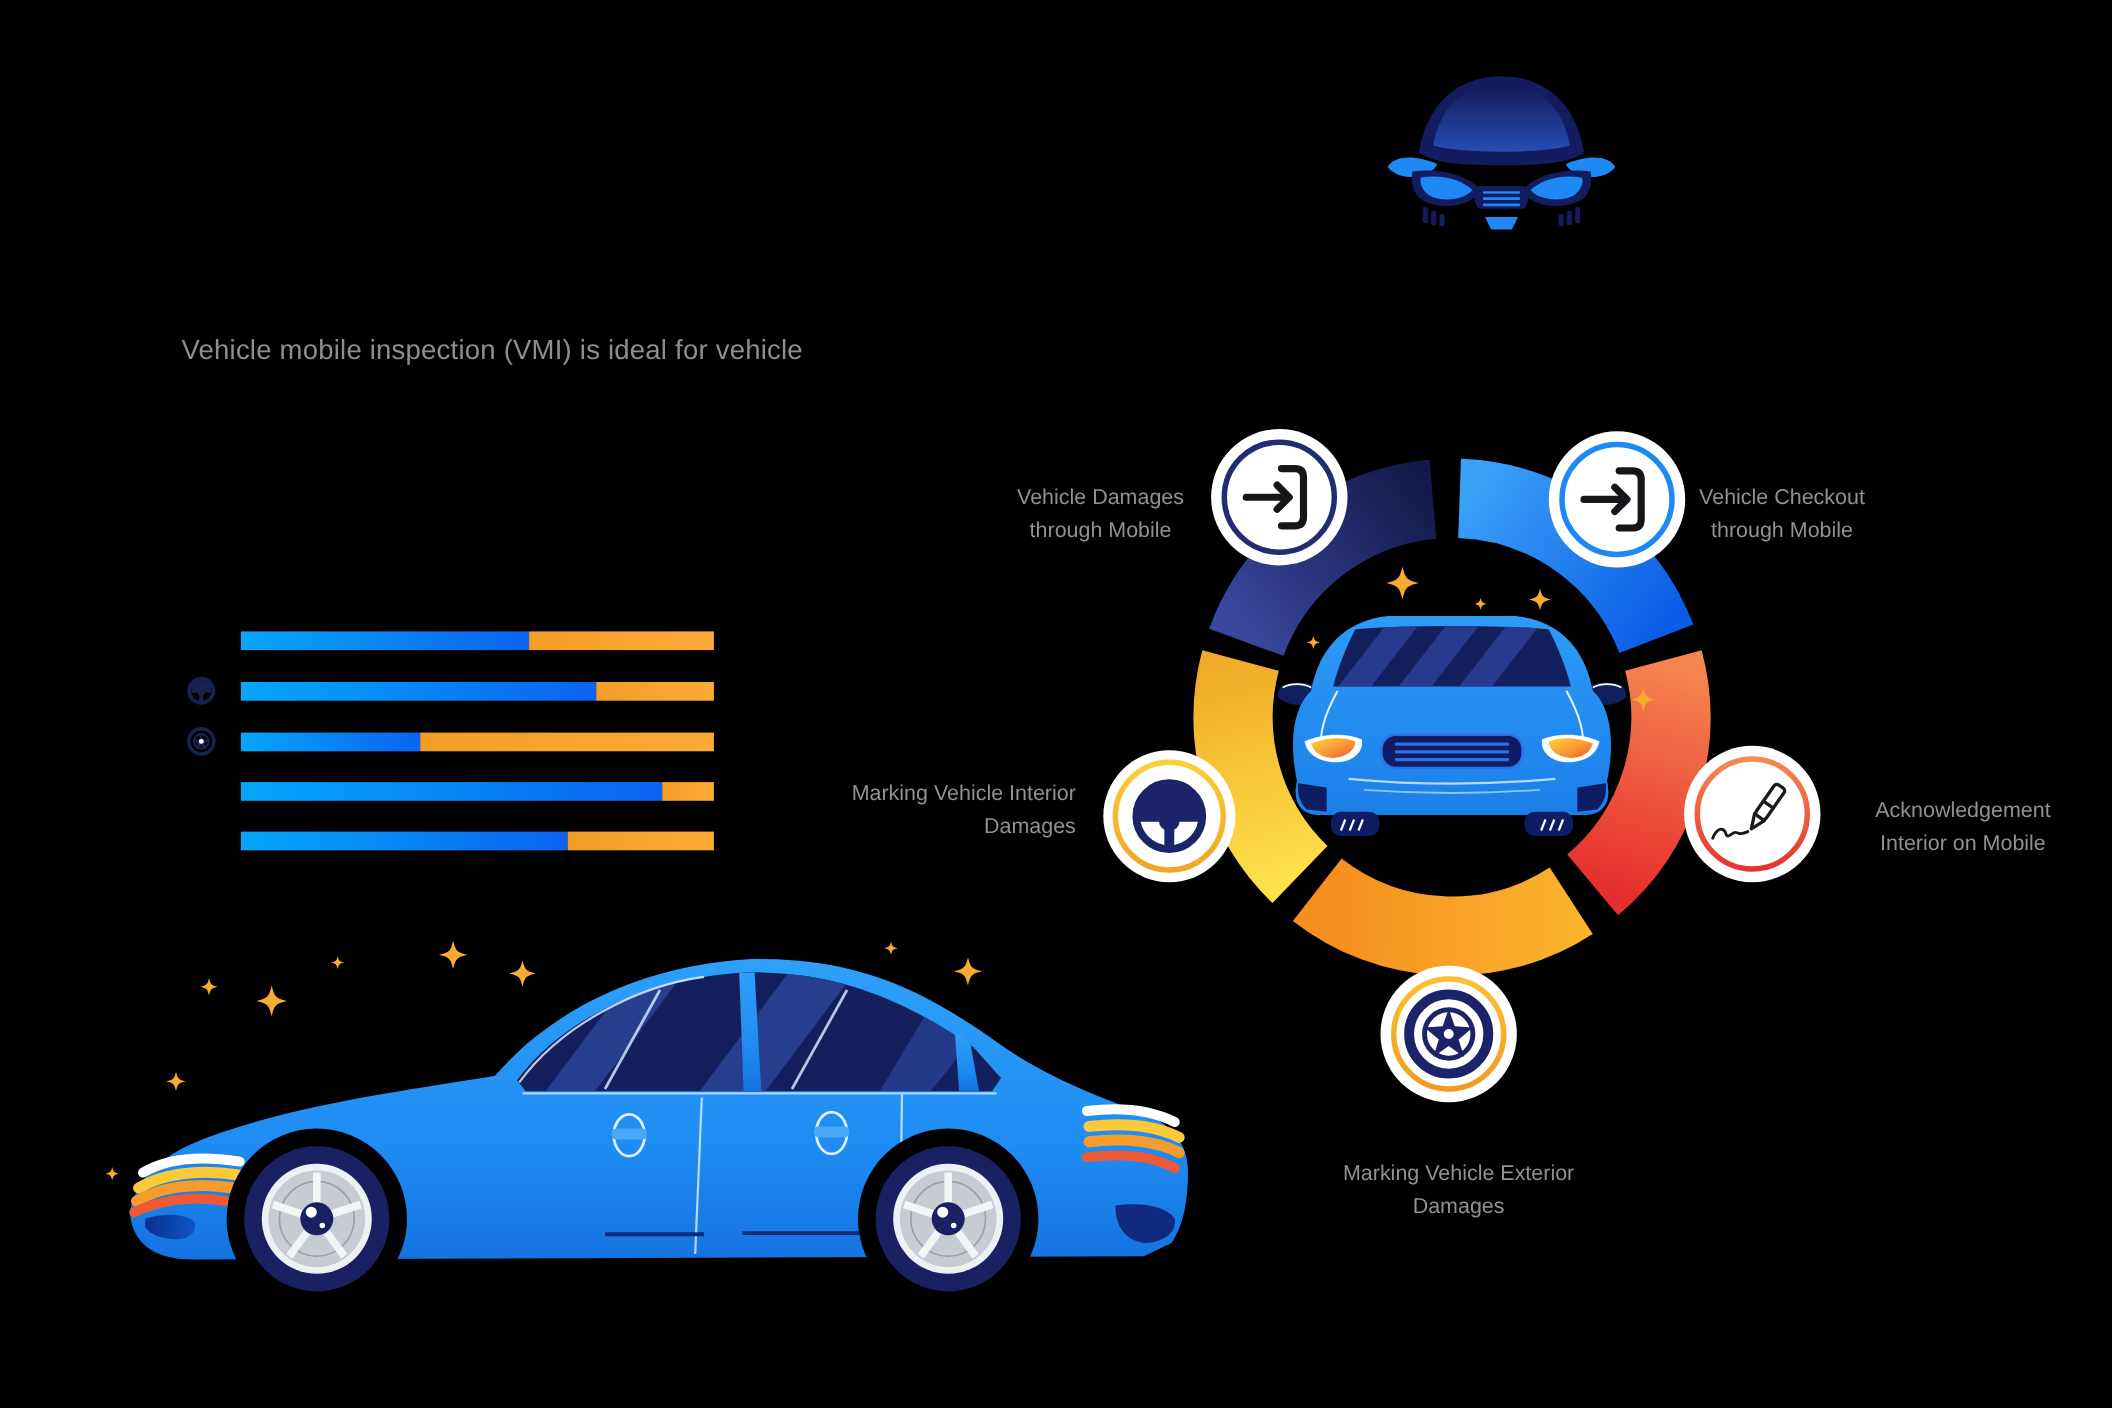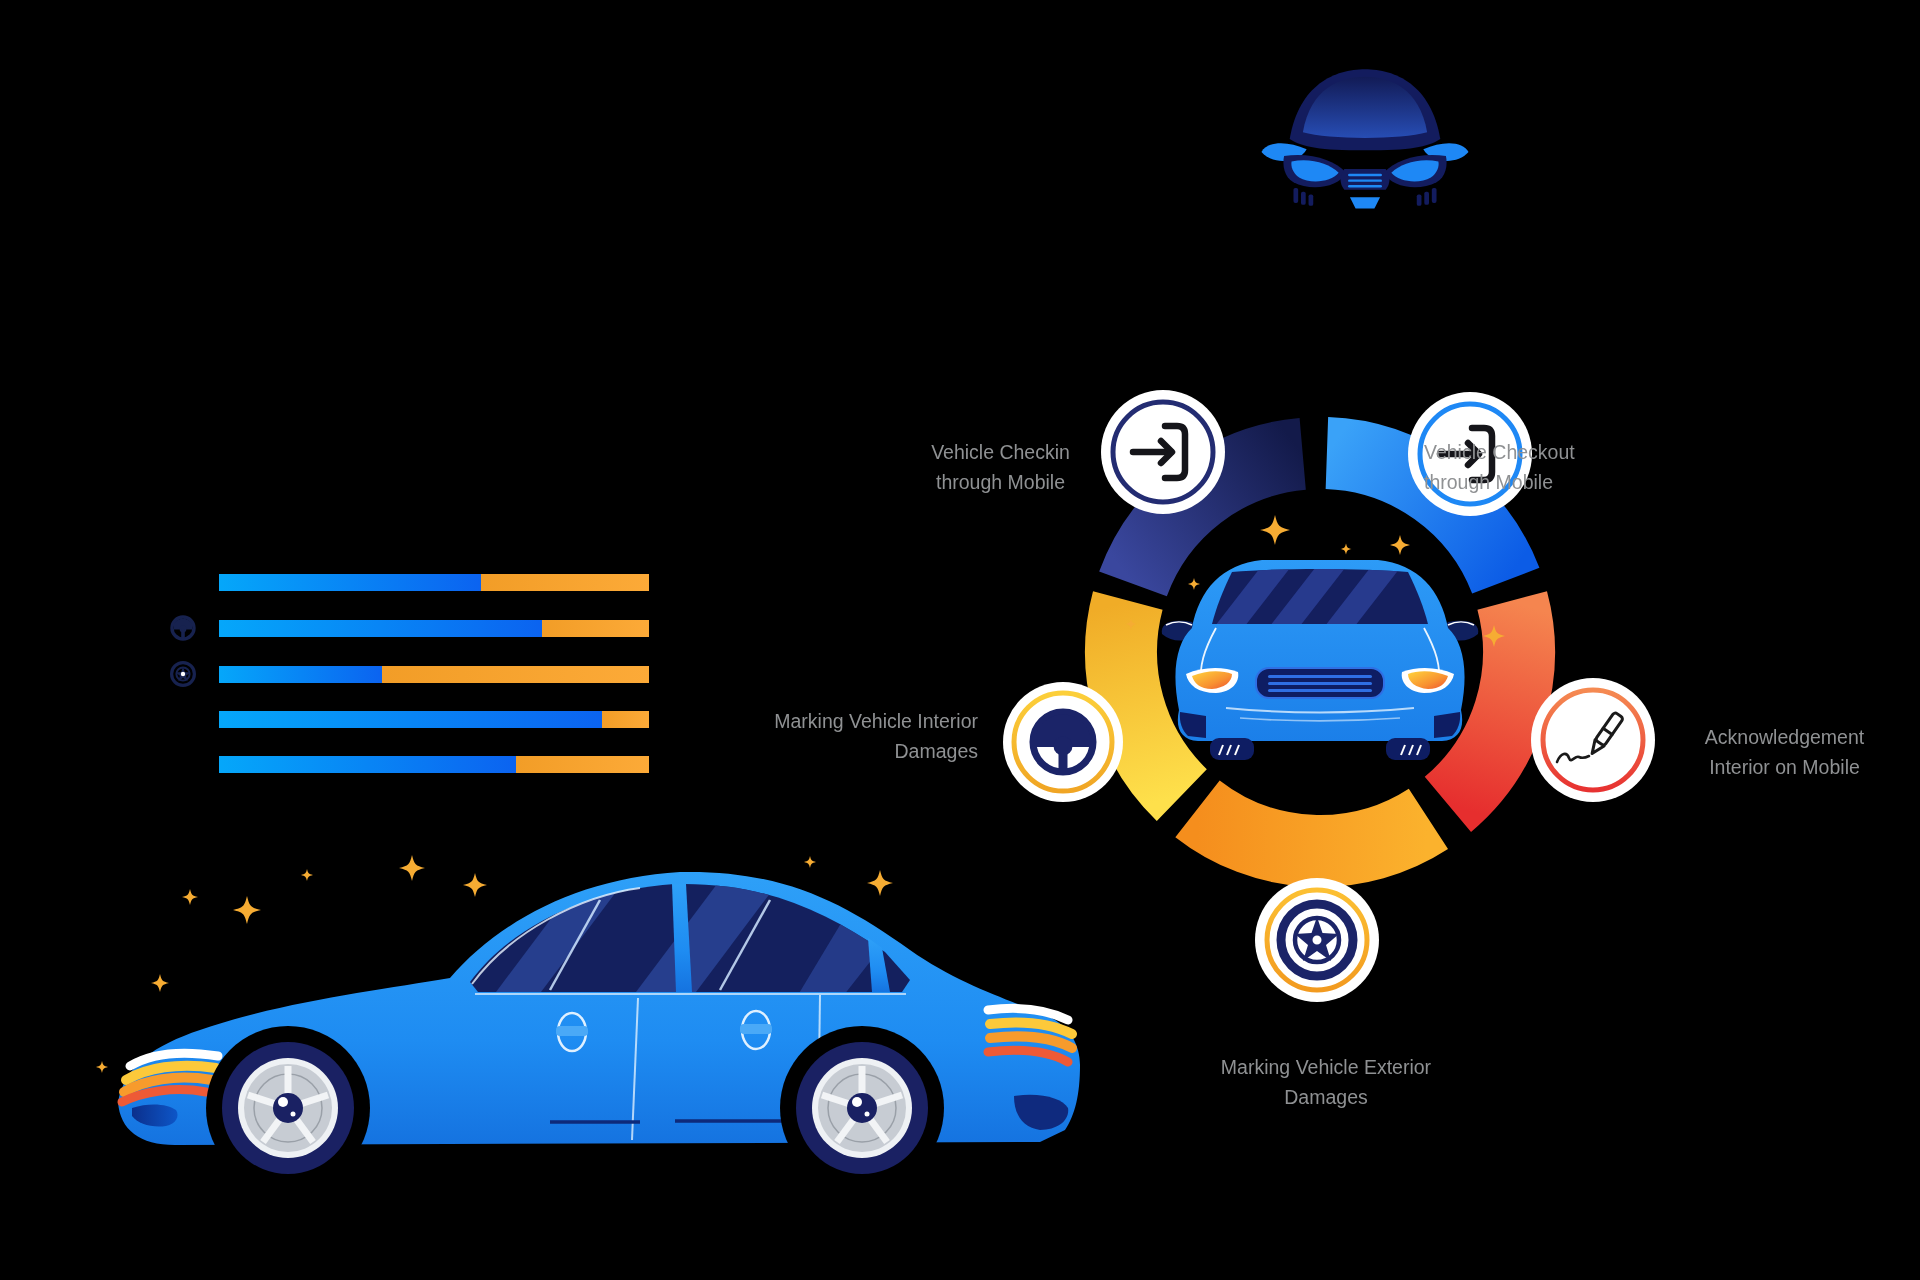--- a/index.html
+++ b/index.html
@@ -5,35 +5,36 @@
   html,body{margin:0;padding:0;}
   body{width:1920px;height:1280px;background:#000;position:relative;overflow:hidden;
        font-family:"Liberation Sans", sans-serif;}
   .abs{position:absolute;}
   .intro{left:165px;top:303px;width:640px;color:#8e8e8e;font-size:25px;line-height:31px;
          letter-spacing:.2px;}
   .intro span{display:block;}
   .cycle-label{color:#8f9193;font-size:19.5px;line-height:30px;}
   .cycle-label span{display:block;}
   .lbl-checkin{left:893px;top:437px;width:215px;text-align:center;}
-  .lbl-checkout{left:1424px;top:437px;width:216px;}
+  .lbl-checkout{left:1512px;top:437px;width:216px;text-align:center;}
   .lbl-interior{left:748px;top:706px;width:230px;text-align:right;}
   .lbl-signature{left:1662px;top:722px;width:245px;text-align:center;}
   .lbl-exterior{left:1215px;top:1052px;width:222px;text-align:center;}
   
   .bar-chart{left:165px;top:566px;width:500px;height:215px;}
   .bar-row{position:absolute;left:54px;width:430px;height:17px;display:flex;}
   .bar-blue{height:100%;background:linear-gradient(90deg,#05a7fa,#0b63f0);}
   .bar-orange{height:100%;background:linear-gradient(90deg,#f29d27,#fcaa38);}
   .row-icon{position:absolute;left:4px;width:28px;height:28px;}
 </style>
 </head>
 <body>
 
 <div class="abs intro">
+  <span>Vehicle mobile inspection (VMI) is ideal for vehicle</span>
 </div>
 
 <svg class="abs" style="left:1250px;top:58px" width="230" height="160" viewBox="0 0 240 170">
   <defs>
     <linearGradient id="lgGlass" x1="0" y1="0" x2="0" y2="1">
       <stop offset="0" stop-color="#121b56"></stop>
         <stop offset="1" stop-color="#274db4"></stop>
     </linearGradient>
   </defs>
   <path fill="#131c5e" d="M 40 86 C 50 28 88 12 120 12 C 152 12 190 28 200 86 C 186 95 168 98 120 98 C 72 98 54 95 40 86 Z"></path>
@@ -250,21 +251,21 @@
     <g stroke="#1b2468" fill="none">
       <circle r="36" stroke-width="9"></circle>
       <circle r="22" stroke-width="4.5"></circle>
       <path fill="#1b2468" stroke="none" d="M 0 -23 L 5.5 -7 L 22 -6 L 9 5 L 14 21 L 0 11 L -14 21 L -9 5 L -22 -6 L -5.5 -7 Z"></path>
       <circle r="6.5" stroke-width="4" fill="#fff"></circle>
     </g>
   </g>
 </svg>
 
 <div class="abs cycle-label lbl-checkin">
-  <span>Vehicle Checkin</span>
+  <span>Vehicle Damages</span>
   <span>through Mobile</span>
 </div>
 <div class="abs cycle-label lbl-checkout">
   <span>Vehicle Checkout</span>
   <span>through Mobile</span>
 </div>
 <div class="abs cycle-label lbl-signature">
   <span>Acknowledgement</span>
   <span>Interior on Mobile</span>
 </div>

